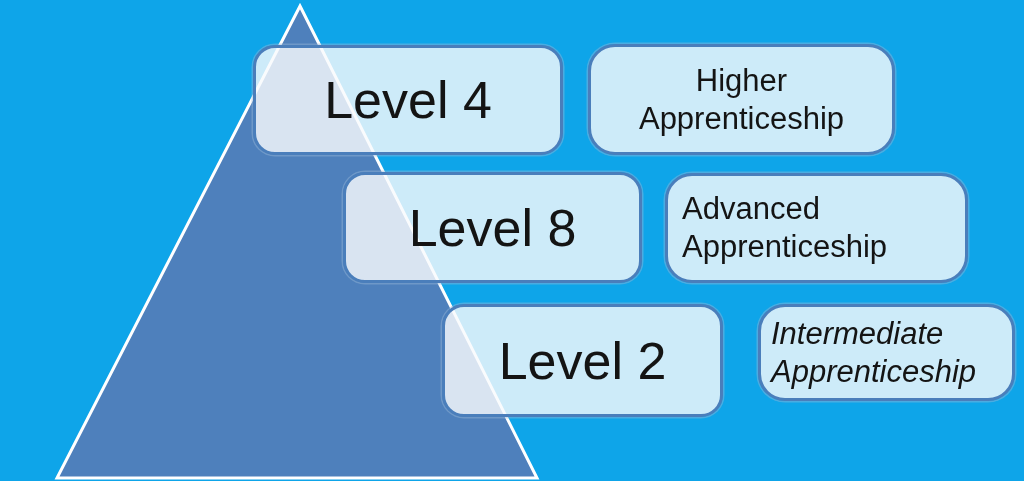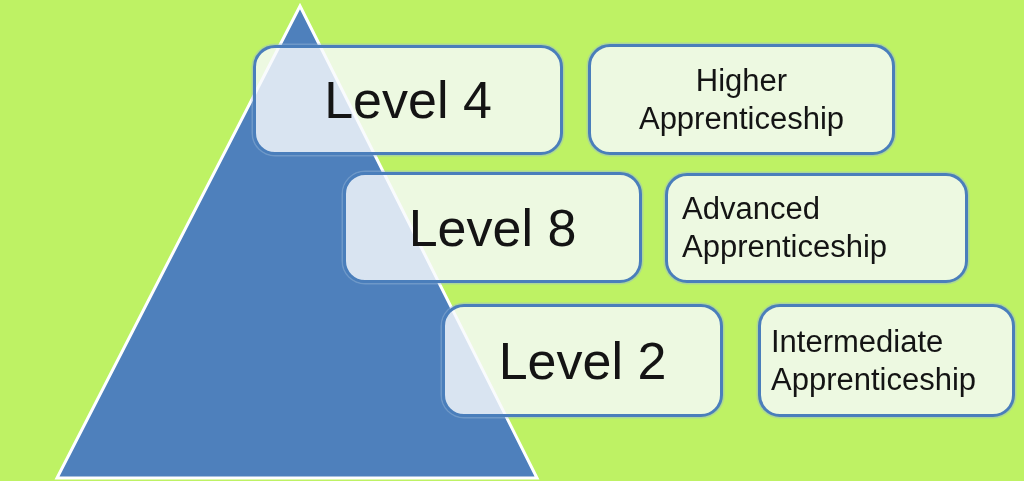--- a/index.html
+++ b/index.html
@@ -6,21 +6,21 @@
     margin: 0;
     padding: 0;
     background: #ffffff;
     font-family: "Liberation Sans", "DejaVu Sans", sans-serif;
   }
   .canvas {
     position: relative;
     width: 1024px;
     height: 481px;
     overflow: hidden;
-    background: #bef264;
+    background: #0ea5e9;
   }
   .triangle-svg {
     position: absolute;
     left: 0;
     top: 0;
     width: 1024px;
     height: 481px;
     display: block;
   }
   .box {
@@ -38,35 +38,36 @@
   .level-box .level-text {
     font-size: 52px;
     line-height: 1;
     white-space: nowrap;
     color: #141414;
   }
   .desc-box {
     flex-direction: column;
     font-size: 31px;
     line-height: 38px;
+    border-radius: 27px;
   }
   .desc-box .desc-line {
     display: block;
     white-space: nowrap;
   }
   .desc-center { align-items: center; text-align: center; }
   .desc-left   { align-items: flex-start; text-align: right; }
 
   
   .box-level4       { left: 253px; top:  45px; width: 310px; height: 110px; }
   .box-higher       { left: 588px; top:  44px; width: 307px; height: 111px; padding: 0 8px; }
   .box-level3       { left: 343px; top: 172px; width: 299px; height: 111px; }
   .box-advanced     { left: 665px; top: 173px; width: 303px; height: 110px; padding-left: 14px; }
   .box-level2       { left: 442px; top: 304px; width: 281px; height: 113px; }
-  .box-intermediate { left: 758px; top: 304px; width: 257px; height: 113px; padding-left: 10px; }
+  .box-intermediate { left: 758px; top: 304px; width: 257px; height: 97px; padding-left: 10px; font-style: italic; }
 </style>
 </head>
 <body>
 
 <div class="canvas">
 
   <svg class="triangle-svg" viewBox="0 0 1024 481" xmlns="http://www.w3.org/2000/svg" aria-hidden="true">
     <polygon points="300,6 537,478 57,478" stroke="#ffffff" stroke-width="3" stroke-linejoin="miter" fill="#4e80bc"></polygon>
   </svg>
 

